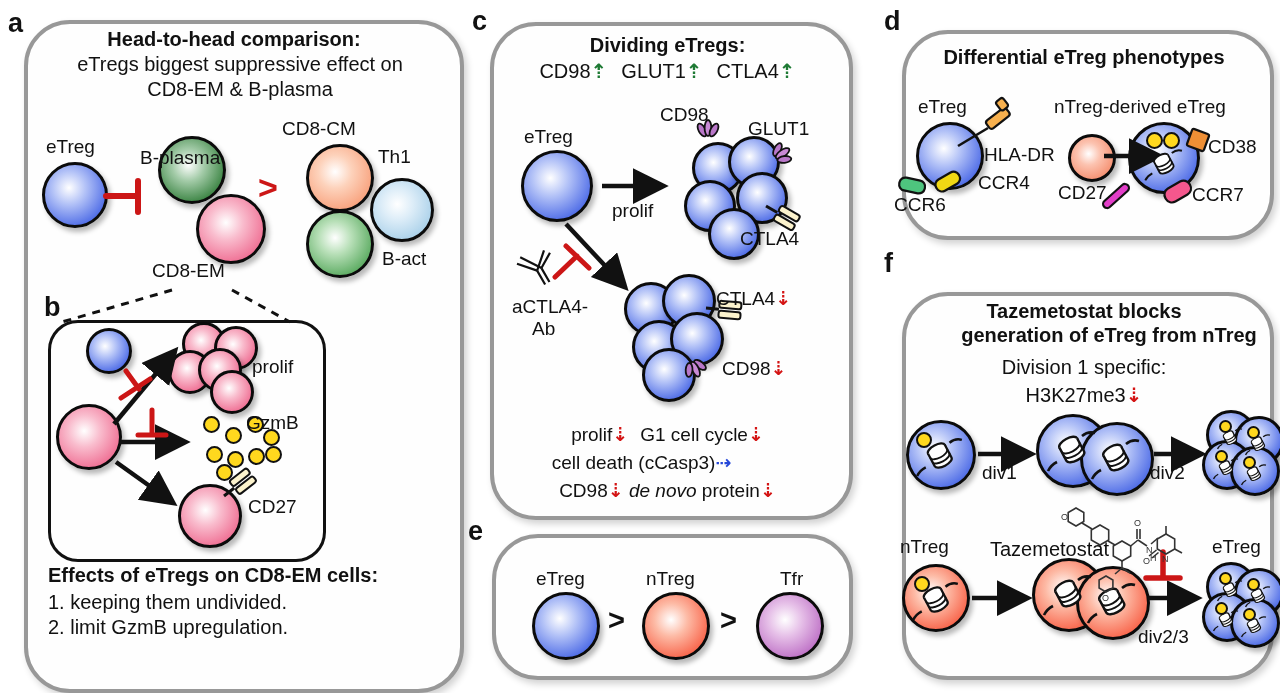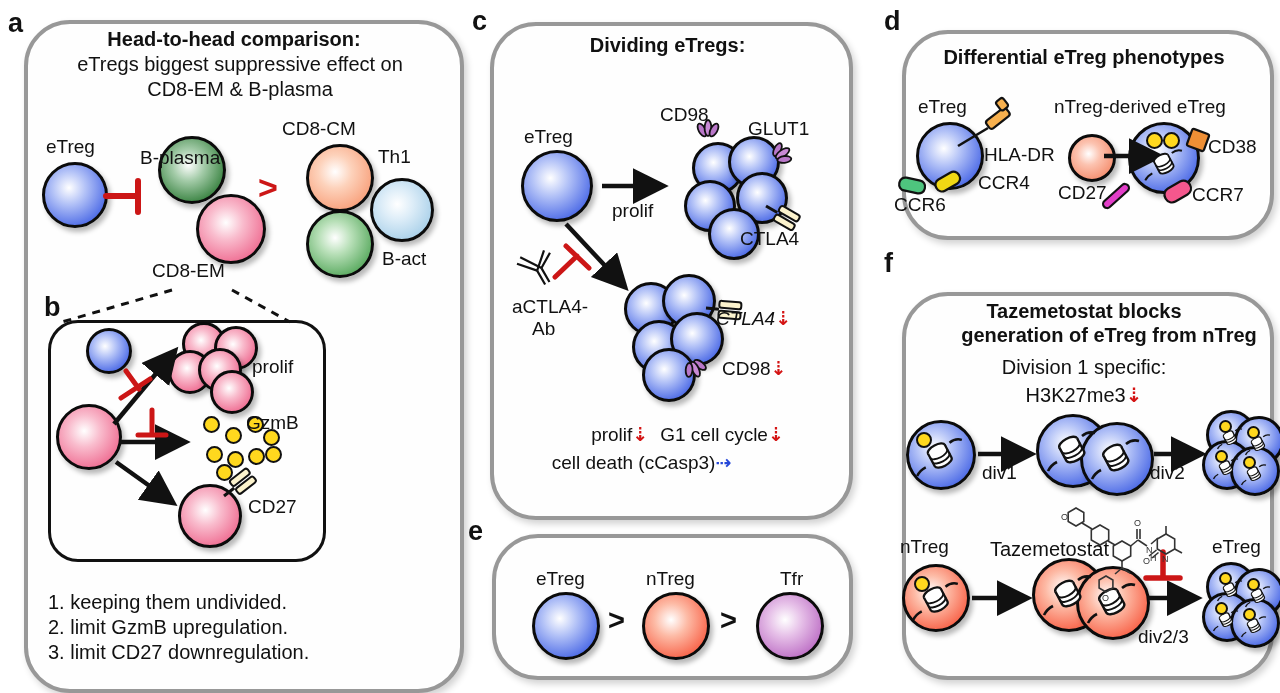--- a/index.html
+++ b/index.html
@@ -94,25 +94,30 @@
   <div class="dot" style="left:206px;top:446px;width:13px;height:13px;"></div>
   <div class="dot" style="left:227px;top:451px;width:13px;height:13px;"></div>
   <div class="dot" style="left:248px;top:448px;width:13px;height:13px;"></div>
   <div class="dot" style="left:265px;top:446px;width:13px;height:13px;"></div>
   <div class="dot" style="left:216px;top:464px;width:13px;height:13px;"></div>
   <div class="lbl" style="left:246px;top:412px;">GzmB</div>
 
   <div class="cell pink" style="left:178px;top:484px;width:58px;height:58px;"></div>
   <div class="lbl" style="left:248px;top:496px;">CD27</div>
 
+  <div class="lbl b sz20" style="left:48px;top:564px;">Effects of eTregs on CD8-EM cells:</div>
   <div class="lbl sz20" style="left:48px;top:591px;">1. keeping them undivided.</div>
   <div class="lbl sz20" style="left:48px;top:616px;">2. limit GzmB upregulation.</div>
-  <div class="lbl sz20" style="left:48px;top:641px;">3. limit CD27 downregulation.</div>
 
   <div class="lbl b ctr sz20" style="left:490px;top:34px;width:355px;">Dividing eTregs:</div>
+  <div class="lbl row sz20" style="left:490px;top:60px;width:355px;">
+    <span><span>CD98</span><span class="uarr">⇡</span></span>
+    <span><span>GLUT1</span><span class="uarr">⇡</span></span>
+    <span><span>CTLA4</span><span class="uarr">⇡</span></span>
+  </div>
 
   <div class="lbl" style="left:524px;top:126px;">eTreg</div>
   <div class="cell blue" style="left:521px;top:150px;width:66px;height:66px;"></div>
   <div class="lbl" style="left:612px;top:200px;">prolif</div>
 
   <div class="lbl" style="left:660px;top:104px;">CD98</div>
   <div class="lbl" style="left:748px;top:118px;">GLUT1</div>
   <div class="cell blue" style="left:692px;top:142px;width:46px;height:46px;"></div>
   <div class="cell blue" style="left:728px;top:136px;width:46px;height:46px;"></div>
   <div class="cell blue" style="left:684px;top:180px;width:46px;height:46px;"></div>
@@ -122,33 +127,37 @@
 
   <div class="lbl" style="left:512px;top:296px;">aCTLA4-</div>
   <div class="lbl" style="left:532px;top:318px;">Ab</div>
 
   <div class="cell blue" style="left:624px;top:282px;width:48px;height:48px;"></div>
   <div class="cell blue" style="left:662px;top:274px;width:48px;height:48px;"></div>
   <div class="cell blue" style="left:632px;top:320px;width:48px;height:48px;"></div>
   <div class="cell blue" style="left:670px;top:312px;width:48px;height:48px;"></div>
   <div class="cell blue" style="left:642px;top:348px;width:48px;height:48px;"></div>
 
-  <div class="lbl" style="left:716px;top:308px;font-style:italic;">
+  <div class="lbl" style="left:716px;top:288px;">
     <span>CTLA4</span><span class="darr">⇣</span>
   </div>
   <div class="lbl" style="left:722px;top:358px;">
     <span>CD98</span><span class="darr">⇣</span>
   </div>
 
-  <div class="lbl row" style="left:490px;top:424px;width:355px;gap:12px;padding-left:20px;">
+  <div class="lbl row" style="left:490px;top:424px;width:355px;gap:12px;">
     <span><span>prolif</span><span class="darr">⇣</span></span>
     <span><span>G1 cell cycle</span><span class="darr">⇣</span></span>
   </div>
   <div class="lbl ctr" style="left:464px;top:452px;width:355px;">
     <span>cell death (cCasp3)</span><span class="rarr">⇢</span>
+  </div>
+  <div class="lbl ctr" style="left:490px;top:480px;width:355px;">
+    <span>CD98</span><span class="darr">⇣</span>
+    <span class="it">de novo</span><span> protein</span><span class="darr">⇣</span>
   </div>
 
   <div class="lbl" style="left:536px;top:568px;">eTreg</div>
   <div class="lbl" style="left:646px;top:568px;">nTreg</div>
   <div class="lbl" style="left:780px;top:568px;">Tfr</div>
   <div class="cell blue" style="left:532px;top:592px;width:62px;height:62px;"></div>
   <div class="cell redor" style="left:642px;top:592px;width:62px;height:62px;"></div>
   <div class="cell purple" style="left:756px;top:592px;width:62px;height:62px;"></div>
   <div class="gt-blk" style="left:608px;top:604px;">&gt;</div>
   <div class="gt-blk" style="left:720px;top:604px;">&gt;</div>

